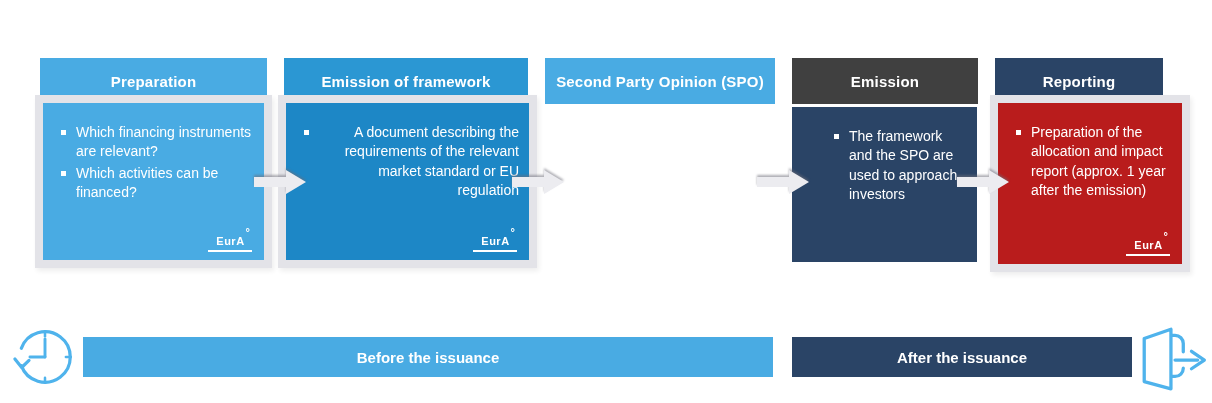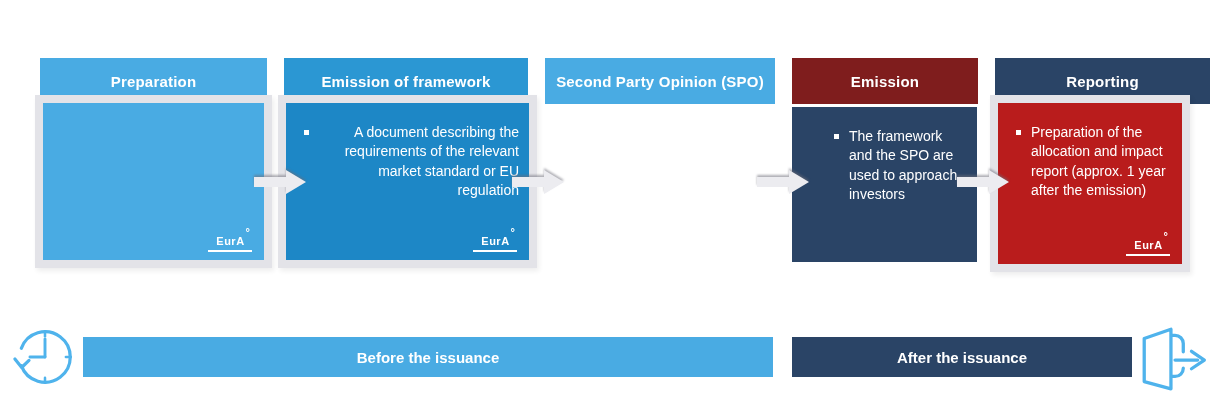--- a/index.html
+++ b/index.html
@@ -8,22 +8,22 @@
     font-family:"Liberation Sans", sans-serif;
   }
   
   .hdr{
     position:absolute;top:18px;height:46px;display:flex;align-items:center;justify-content:center;
     color:#fff;font-size:15px;font-weight:700;letter-spacing:.2px;text-align:center;margin-top:40px;
   }
   .hdr1{left:40px;width:227px;background:#49ABE3;}
   .hdr2{left:284px;width:244px;background:#2B97D3;}
   .hdr3{left:545px;width:230px;background:#49ABE3;}
-  .hdr4{left:792px;width:186px;background:#7f1d1d;}
-  .hdr5{left:995px;width:215px;background:#2A4466;}
+  .hdr4{left:792px;width:186px;background:#404040;}
+  .hdr5{left:995px;width:168px;background:#2A4466;}
   
   .frame{
     position:absolute;top:95px;background:#E3E3E8;padding:8px;box-sizing:border-box;
     box-shadow:2px 3px 5px rgba(0,0,0,.07);
   }
   .frame1{left:35px;width:237px;height:173px;}
   .frame2{left:278px;width:259px;height:173px;text-align:right;}
   .frame5{left:990px;width:200px;height:177px;}
   .box{
     position:relative;width:100%;height:100%;box-sizing:border-box;color:#fff;
@@ -66,20 +66,30 @@
 <div class="canvas">
 
   <div class="hdr hdr1">Preparation</div>
   <div class="hdr hdr2">Emission of framework</div>
   <div class="hdr hdr3">Second Party Opinion (SPO)</div>
   <div class="hdr hdr4">Emission</div>
   <div class="hdr hdr5">Reporting</div>
 
   <div class="frame frame1">
     <div class="box fill-light">
+      <div class="bullets">
+        <div class="bullet">
+          <span class="sq"></span>
+          <span class="bt">Which financing instruments are relevant?</span>
+        </div>
+        <div class="bullet">
+          <span class="sq"></span>
+          <span class="bt">Which activities can be financed?</span>
+        </div>
+      </div>
       <div class="logo"><span class="logo-t">EurA</span><span class="logo-r">°</span></div>
     </div>
   </div>
 
   <div class="frame frame2">
     <div class="box fill-mid">
       <div class="bullets">
         <div class="bullet">
           <span class="sq"></span>
           <span class="bt">A document describing the requirements of the relevant market standard or EU regulation</span>

